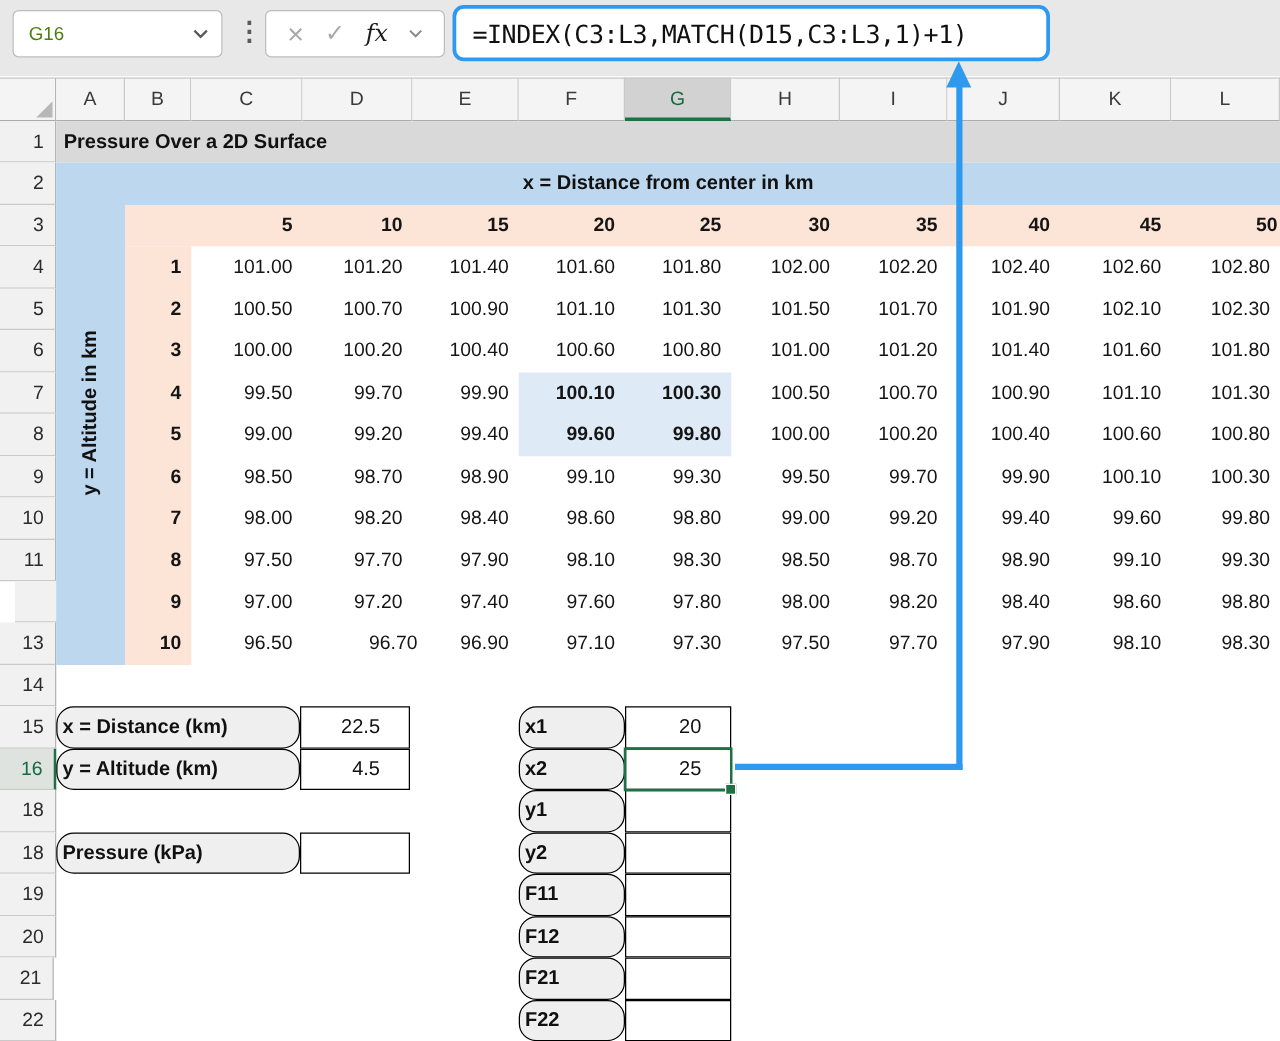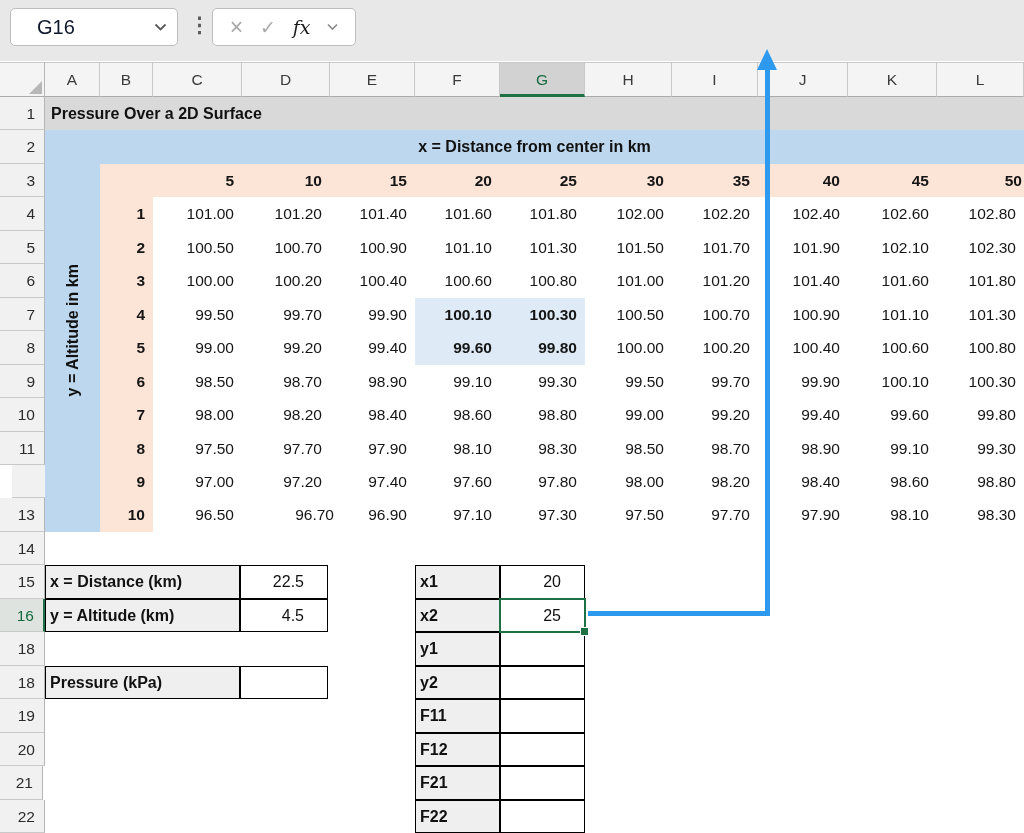--- a/index.html
+++ b/index.html
@@ -2,21 +2,21 @@
 <html><head>
 <meta charset="utf-8">
 <style>
   html,body { margin:0; padding:0; background:#fff; }
   .stage { position:relative; width:1024px; height:833px; overflow:hidden; background:#fff;
            font-family:"Liberation Sans", sans-serif; }
   
   .topbar { position:absolute; left:0; top:0; width:1024px; height:61px; background:#E8E8E8; }
   .namebox { position:absolute; left:10px; top:8px; width:168px; height:38px; background:#fff;
              border:1px solid #BDBDBD; border-radius:5px; display:flex; align-items:center; box-sizing:border-box; }
-  .namebox .val { flex:1; padding-left:26px; font-size:20px; color:#0f172a; }
+  .namebox .val { flex:1; padding-left:12px; font-size:15px; color:#4d7c0f; }
   .chev-svg { margin-right:10px; }
   .dots { position:absolute; left:189px; top:13px; font-size:21px; color:#5a5a5a; font-weight:bold; }
   .fxbox { position:absolute; left:212px; top:8px; width:144px; height:38px; background:#fff;
            border:1px solid #BDBDBD; border-radius:5px; display:flex; align-items:center;
            justify-content:space-evenly; box-sizing:border-box; }
   .cancel { color:#A9A9A9; font-size:23px; line-height:1; }
   .enter  { color:#A9A9A9; font-size:19px; line-height:1; }
   .fx { font-family:"DejaVu Serif", serif; font-style:italic; font-size:19px; color:#1c1c1c; }
   .formulabar { position:absolute; left:362px; top:4px; width:478px; height:45px; background:#fff;
                 border:3px solid #2E9AEF; border-radius:9px; display:flex; align-items:center; box-sizing:border-box; }
@@ -34,21 +34,21 @@
   .rowhdr { position:absolute; box-sizing:border-box; background:#F1F1F1; border-bottom:1px solid #C9C9C9;
             border-right:1px solid #B5B5B5; text-align:right; padding-right:9px; font-size:15.5px; color:#2b2b2b; }
   .rowhdr.sel { background:#DFE3DF; color:#156B3F; border-right:2px solid #1E7145; }
   
   .abs { position:absolute; box-sizing:border-box; }
   .cellv { position:absolute; box-sizing:border-box; text-align:right; padding-right:8px;
            font-size:15.5px; color:#151515; white-space:nowrap; }
   .bold { font-weight:bold; }
   .btcell { position:absolute; box-sizing:border-box; border:1.5px solid #000; font-size:16px;
             color:#111; white-space:nowrap; }
-  .btlabel { background:#EFEFEF; font-weight:bold; padding-left:4px; }
+  .btlabel { background:#EFEFEF; font-weight:bold; padding-left:4px;border-radius:14px; }
   .btvalue { background:#fff; text-align:right; padding-right:23px; }
   .vlabel { position:absolute; box-sizing:border-box; writing-mode:vertical-rl; transform:rotate(180deg);
             text-align:center; font-weight:bold; font-size:16px; color:#111; }
   .cursor { position:absolute; box-sizing:border-box; border:2.5px solid #1E7145; background:transparent; }
   .handle { position:absolute; box-sizing:border-box; width:9px; height:9px; background:#1E7145; border:1.5px solid #fff; }
 </style>
 </head>
 <body>
 
 <div class="stage">
@@ -61,20 +61,23 @@
       </svg>
     </div>
     <div class="dots">⋮</div>
     <div class="fxbox">
       <span class="cancel">×</span>
       <span class="enter">✓</span>
       <span class="fx">fx</span>
       <svg width="11" height="8" viewBox="0 0 11 8">
         <path d="M1 1.5 L5.5 6 L10 1.5" fill="none" stroke="#8a8a8a" stroke-width="1.6"></path>
       </svg>
+    </div>
+    <div class="formulabar">
+      <span class="ftext">=INDEX(C3:L3,MATCH(D15,C3:L3,1)+1)</span>
     </div>
   </div>
 
   <div id="sheet">
       <div class="corner" style="left: 0px; top: 62px; width: 45px; height: 35px;">
         <div class="tri"></div>
       </div>
       <div class="colhdr" style="left: 45px; top: 62px; width: 55px; height: 35px; line-height: 33px;">A</div>
       <div class="colhdr" style="left: 100px; top: 62px; width: 53px; height: 35px; line-height: 33px;">B</div>
       <div class="colhdr" style="left: 153px; top: 62px; width: 89px; height: 35px; line-height: 33px;">C</div>

